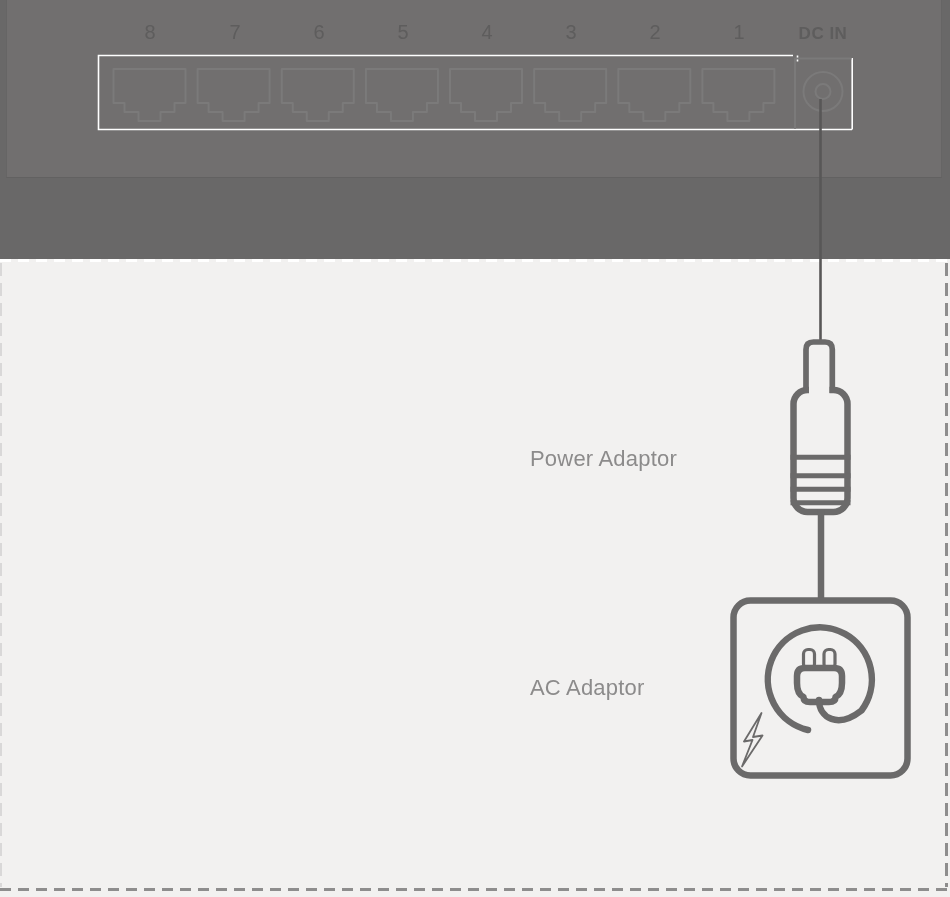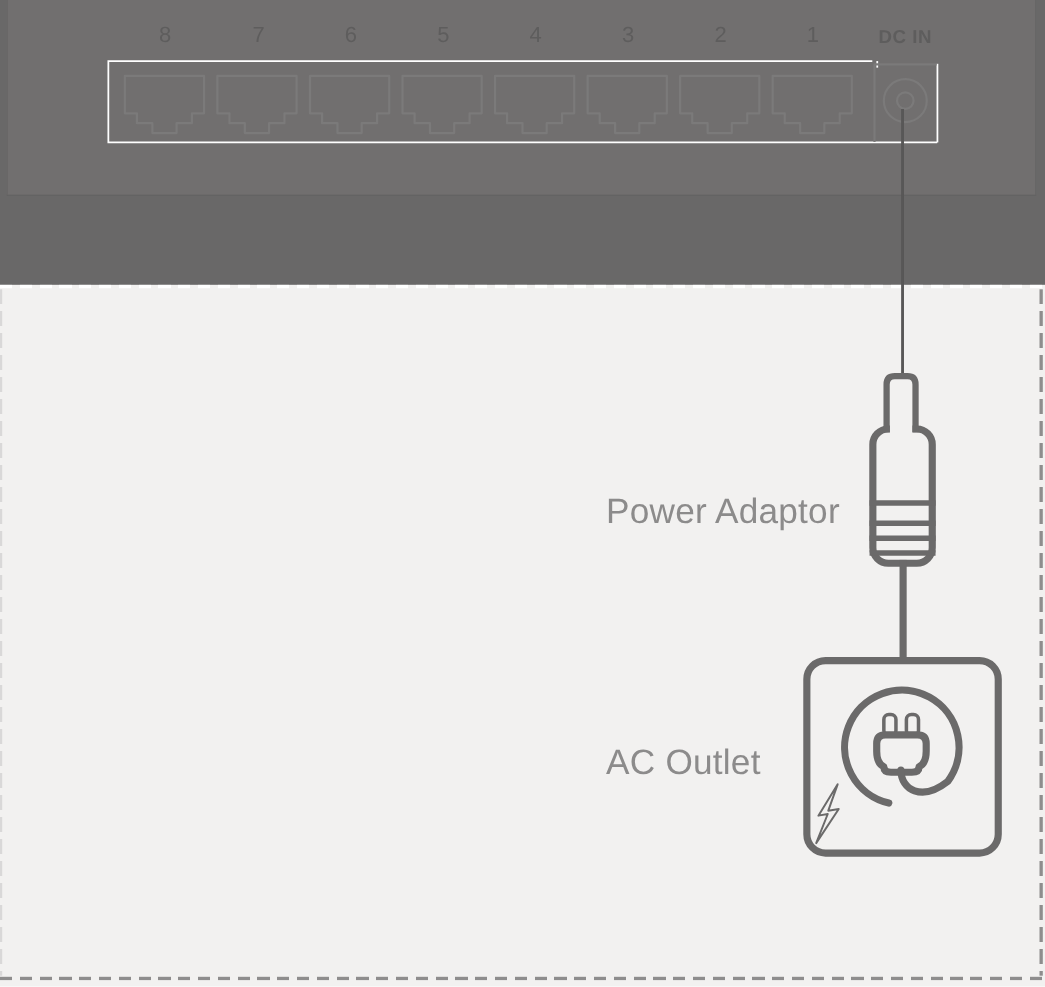--- a/index.html
+++ b/index.html
@@ -43,21 +43,21 @@
   .art{stroke:var(--art,#6b6a6a);fill:none;stroke-linejoin:round;}
   .sw65{stroke-width:6.5;}
   .sw57{stroke-width:5.7;}
   .sw5{stroke-width:5;}
   .sw32{stroke-width:3.2;}
   .round{stroke-linecap:round;}
   .erase{fill:var(--bg-light,#f2f1f0);stroke:none;}
   .bolt{stroke:var(--art,#6b6a6a);stroke-width:1.8;fill:none;stroke-linejoin:round;}
   
   .anno{
-    position:absolute;left:551px;font-size:32px;letter-spacing:.2px;
+    position:absolute;left:530px;font-size:22px;letter-spacing:.2px;
     color:var(--text-gray,#8c8b8b);white-space:nowrap;
   }
   .anno-power{top:446px;}
   .anno-outlet{top:675px;}
 </style>
 </head>
 <body>
 
 <div id="stage">
 
@@ -130,15 +130,15 @@
         <rect class="art sw32" x="803.5" y="649.5" width="11" height="19" rx="4.5"></rect>
         <rect class="art sw32" x="824" y="649.5" width="11" height="19" rx="4.5"></rect>
         <path class="art sw65" d="M797,683 V676 Q797,668 805,668 H834 Q842,668 842,676 V683 Q842,694 835.5,697 Q835.5,702 829,702 H810 Q803.5,702 803.5,697 Q797,694 797,683 Z"></path>
         <path class="art sw65 round" d="M819,700 C819,718 838,729 861.5,710.5 A52,52 0 1 0 808,730"></path>
       </g>
       <path class="bolt" d="M761.5,713 L744,741.5 L752.5,740 L742,766.5 L762.5,735.5 L753,737 Z"></path>
     </g>
   </svg>
 
   <div class="anno anno-power">Power Adaptor</div>
-  <div class="anno anno-outlet">AC Outlet</div>
+  <div class="anno anno-outlet">AC Adaptor</div>
 
 </div>
 
 </body></html>

